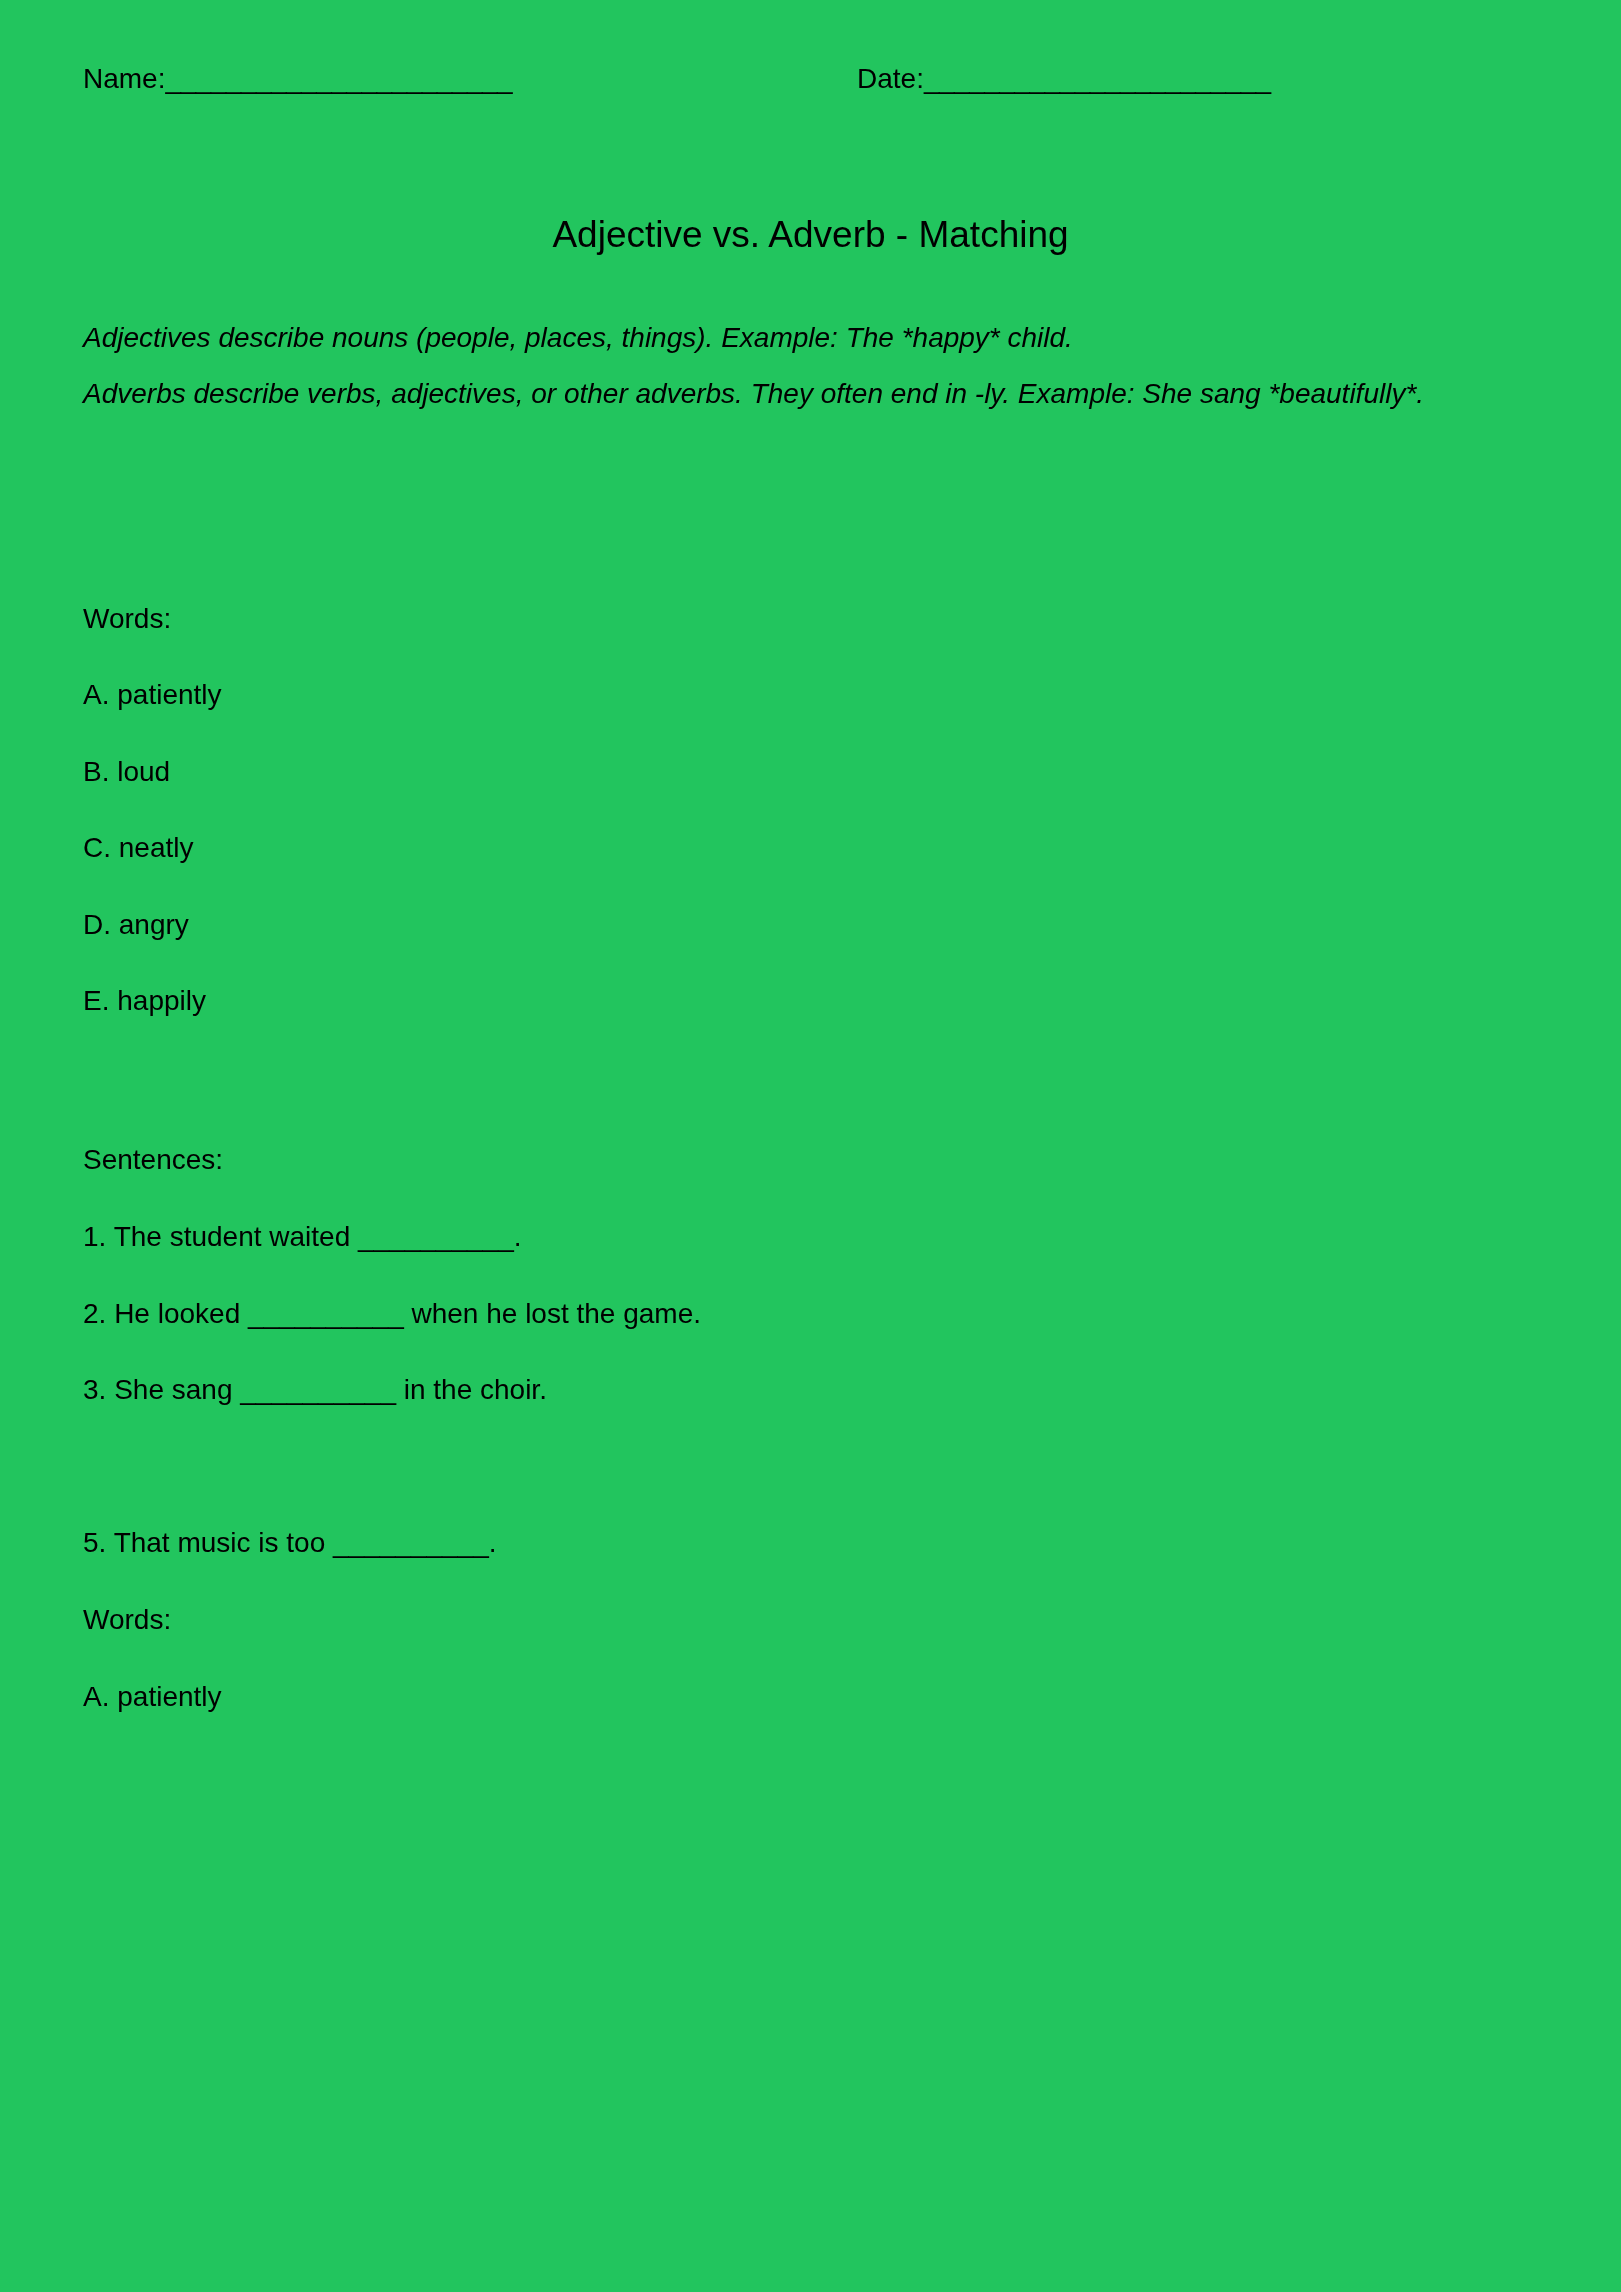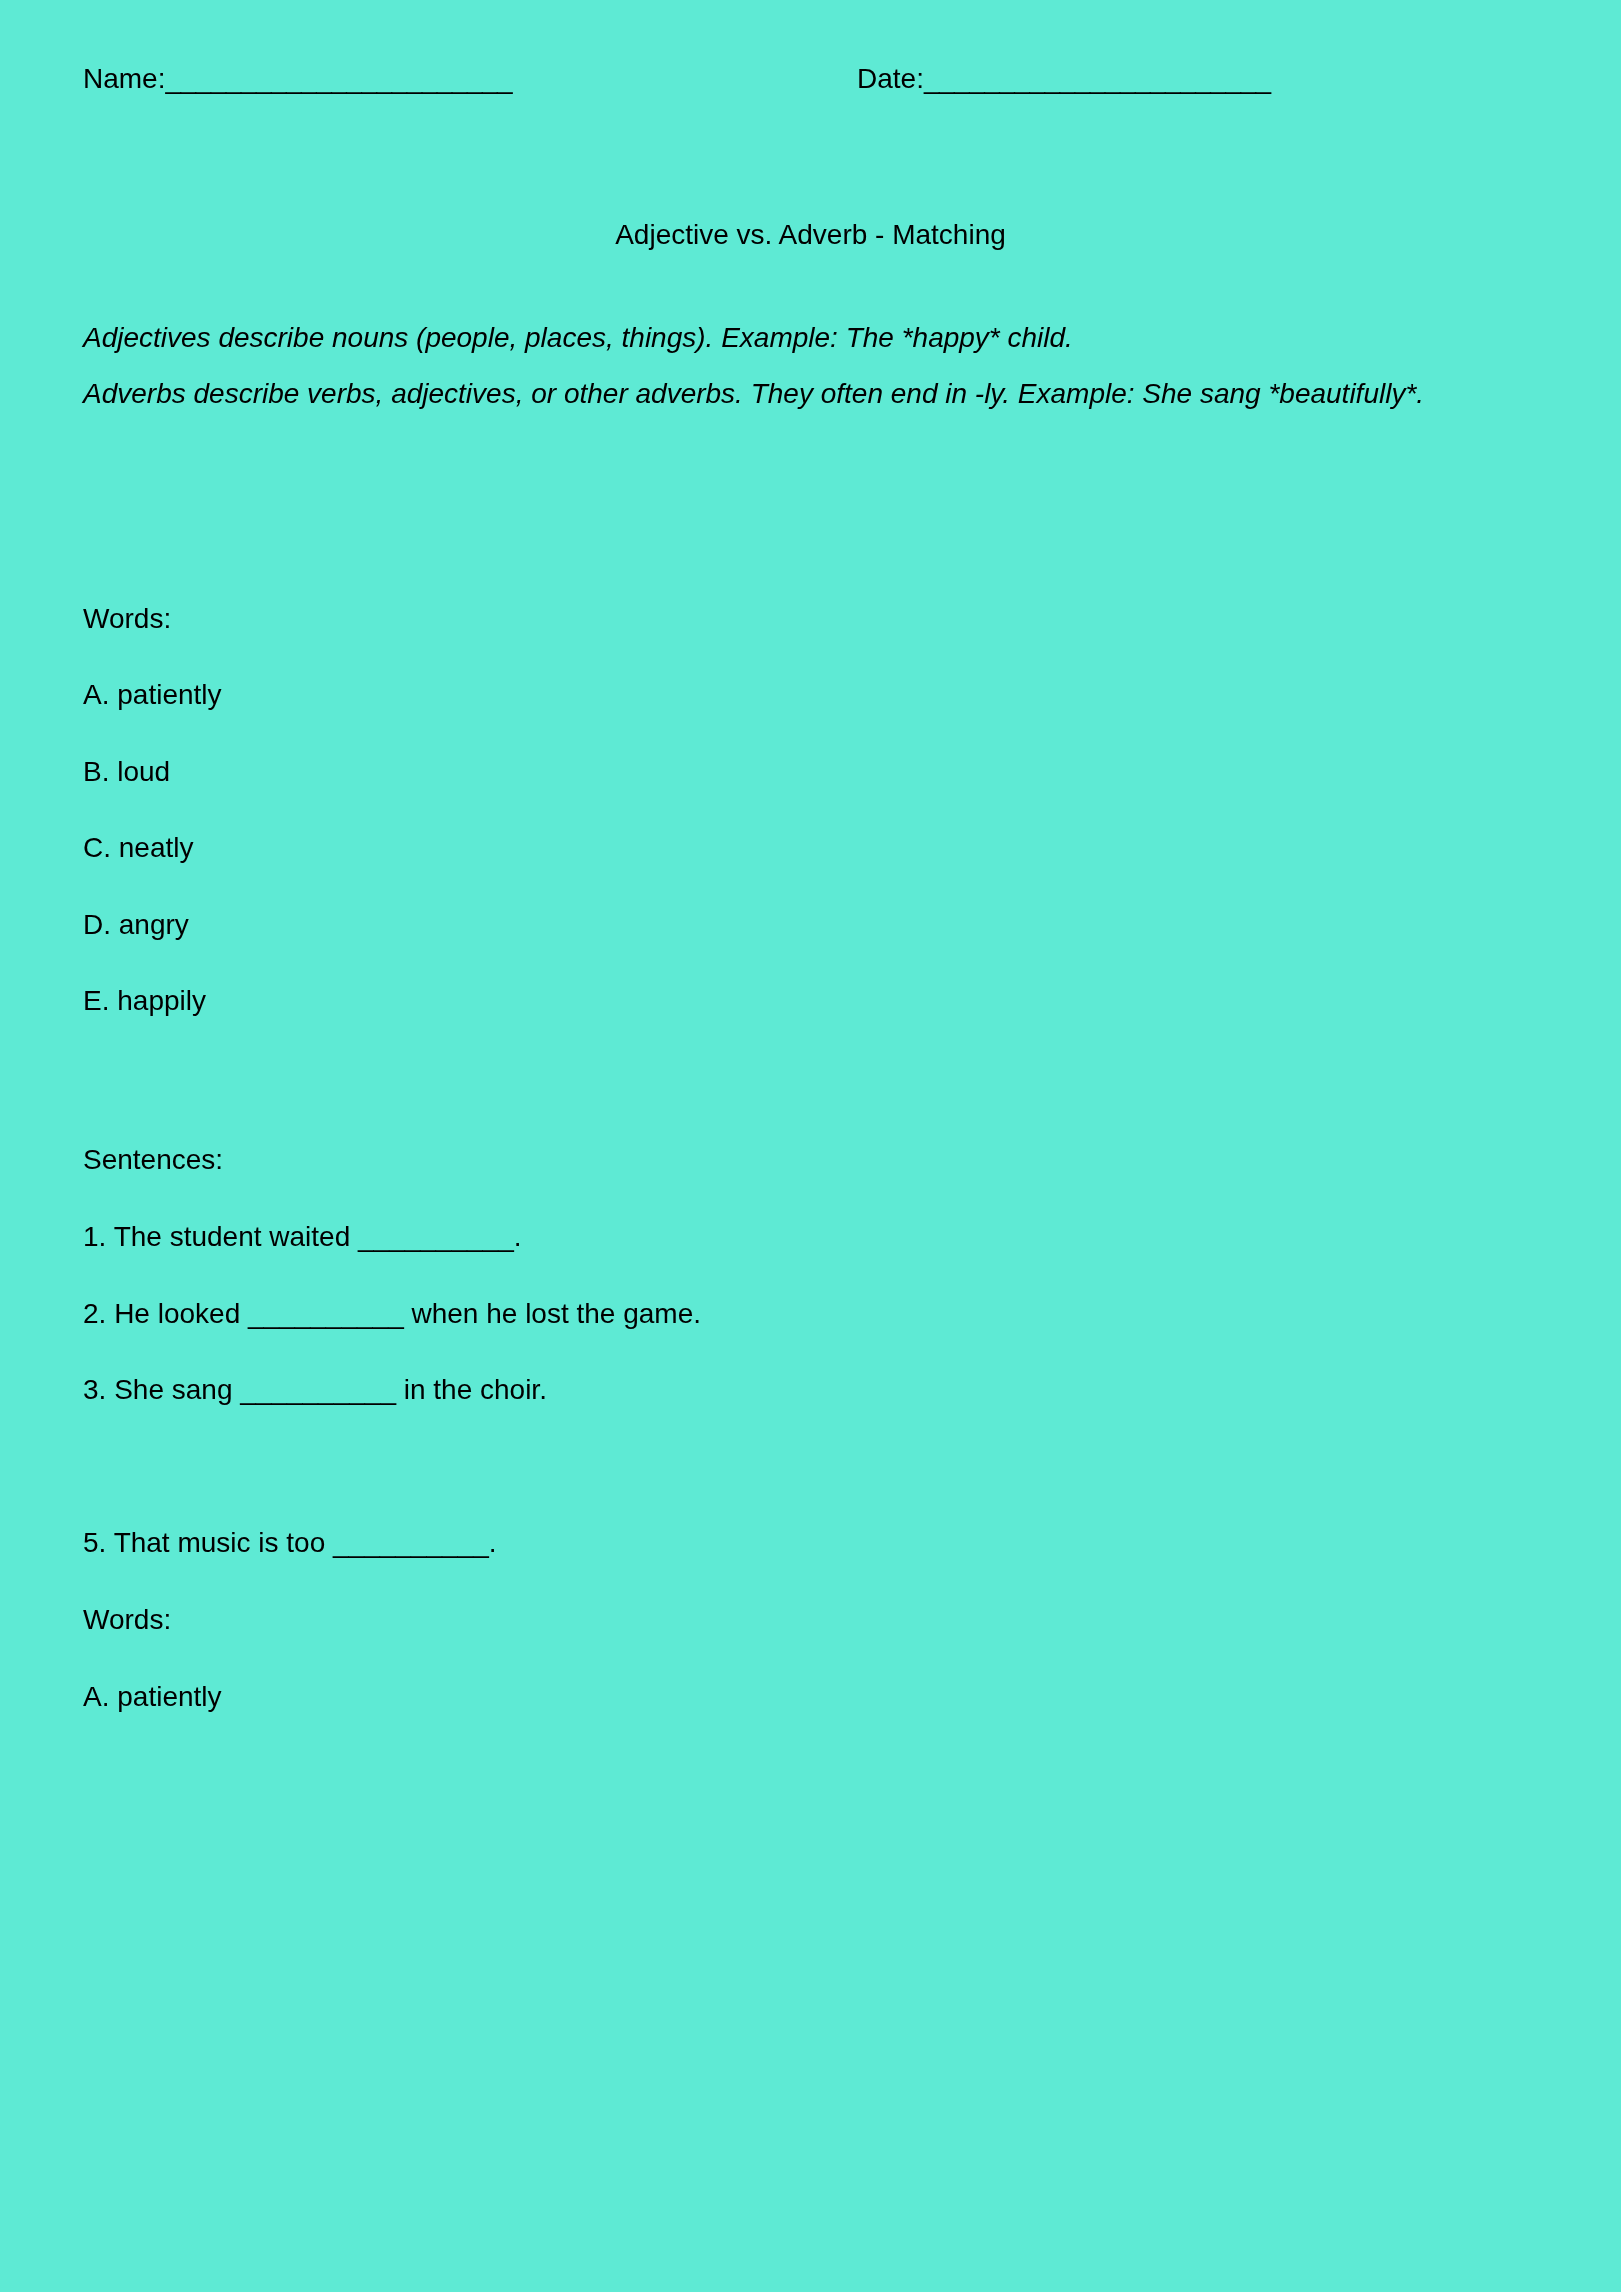--- a/index.html
+++ b/index.html
@@ -12,21 +12,21 @@
     height: 2293px;
     position: relative;
     font-family: "Liberation Sans", sans-serif;
     color: #000000;
     -webkit-font-smoothing: antialiased;
   }
   .page {
     position: relative;
     width: 1621px;
     height: 2293px;
-    background: #5eead4;
+    background: #22c55e;
     overflow: hidden;
   }
 
   
   .header-row {
     position: absolute;
     left: 83px;
     top: 59px;
     width: 1451px;
     height: 47px;
@@ -49,21 +49,21 @@
     white-space: pre;
   }
 
   
   .title {
     position: absolute;
     left: 0;
     top: 216px;
     width: 1621px;
     text-align: center;
-    font-size: 28px;
+    font-size: 37px;
     line-height: 37px;
   }
 
   
   .para {
     position: absolute;
     left: 83px;
     font-size: 28px;
     line-height: 37px;
     white-space: pre-wrap;

